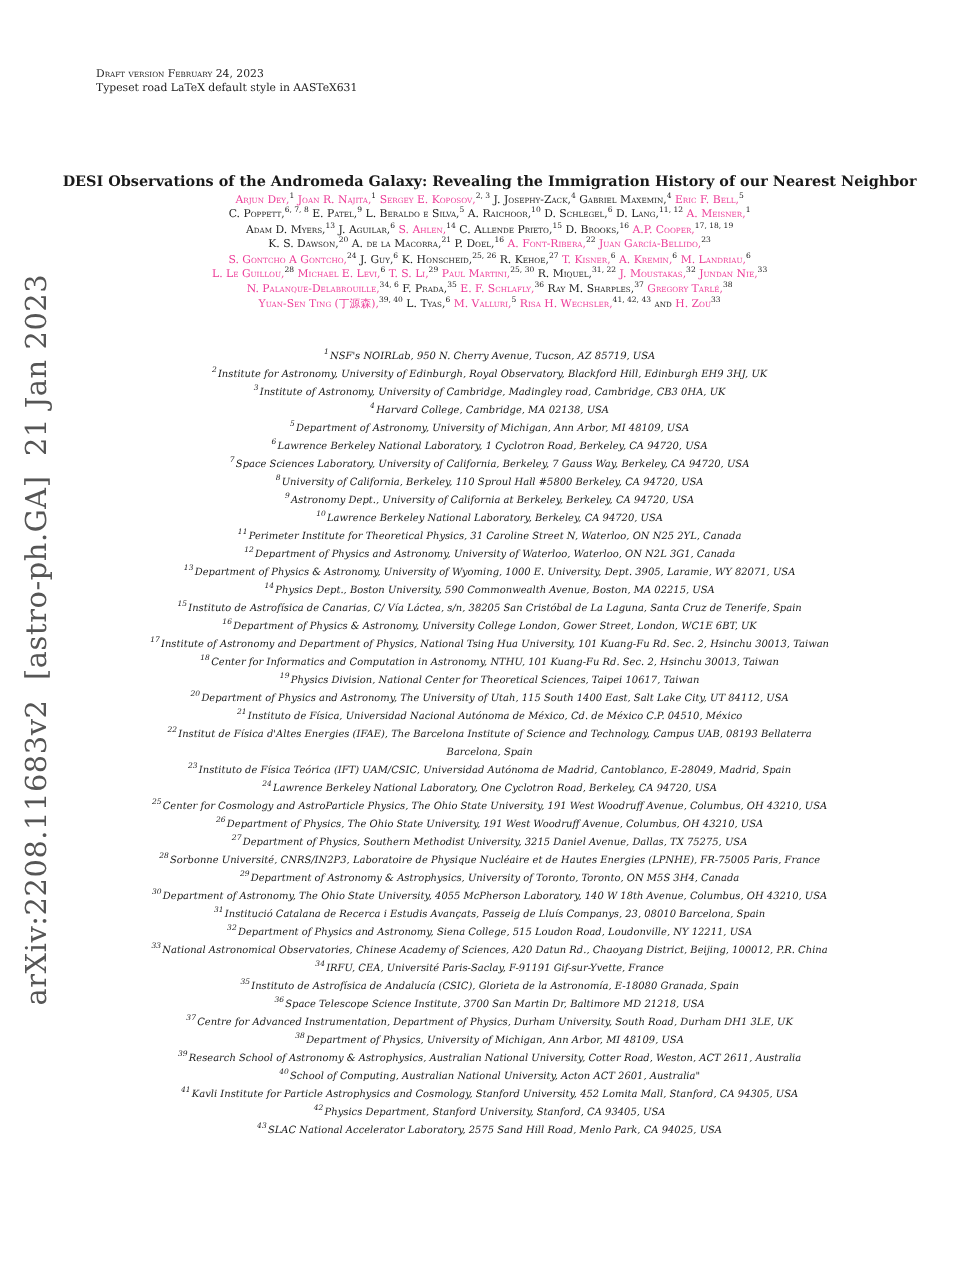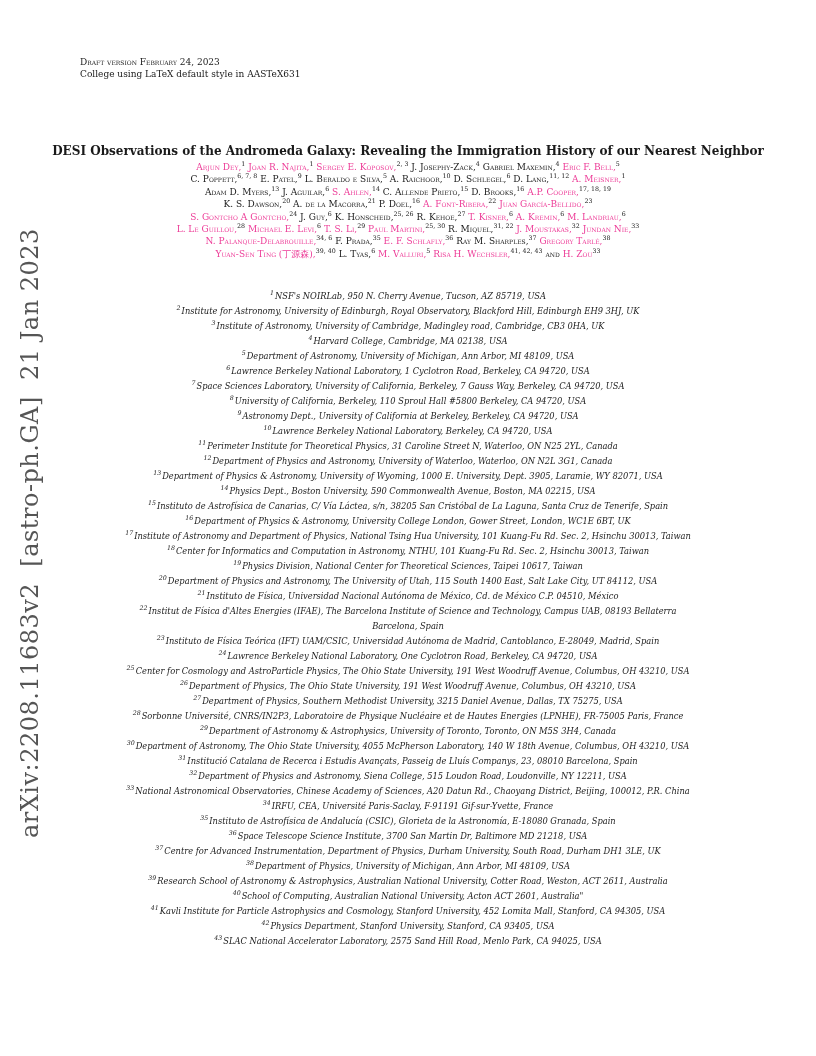--- a/index.html
+++ b/index.html
@@ -39,21 +39,21 @@
   }
   .affil-row sup.affil-sup { margin-right:1px; }
 </style>
 </head>
 <body>
 
 <div class="watermark">arXiv:2208.11683v2  [astro-ph.GA]  21 Jan 2023</div>
 
 <div class="header">
   <div class="draft">Draft version February 24, 2023</div>
-  <div class="typeset">College using LaTeX default style in AASTeX631</div>
+  <div class="typeset">Typeset road LaTeX default style in AASTeX631</div>
 </div>
 
 <h1 class="title">DESI Observations of the Andromeda Galaxy: Revealing the Immigration History of our Nearest Neighbor</h1>
 
 <div class="authors">
     <div class="author-line"><span class="author-name link">Arjun Dey,</span><sup class="affil-sup">1</sup> <span class="author-name link">Joan R. Najita,</span><sup class="affil-sup">1</sup> <span class="author-name link">Sergey E. Koposov,</span><sup class="affil-sup">2, 3</sup> <span class="author-name">J. Josephy-Zack,</span><sup class="affil-sup">4</sup> <span class="author-name">Gabriel Maxemin,</span><sup class="affil-sup">4</sup> <span class="author-name link">Eric F. Bell,</span><sup class="affil-sup">5</sup> </div>
     <div class="author-line"><span class="author-name">C. Poppett,</span><sup class="affil-sup">6, 7, 8</sup> <span class="author-name">E. Patel,</span><sup class="affil-sup">9</sup> <span class="author-name">L. Beraldo e Silva,</span><sup class="affil-sup">5</sup> <span class="author-name">A. Raichoor,</span><sup class="affil-sup">10</sup> <span class="author-name">D. Schlegel,</span><sup class="affil-sup">6</sup> <span class="author-name">D. Lang,</span><sup class="affil-sup">11, 12</sup> <span class="author-name link">A. Meisner,</span><sup class="affil-sup">1</sup> </div>
     <div class="author-line"><span class="author-name">Adam D. Myers,</span><sup class="affil-sup">13</sup> <span class="author-name">J. Aguilar,</span><sup class="affil-sup">6</sup> <span class="author-name link">S. Ahlen,</span><sup class="affil-sup">14</sup> <span class="author-name">C. Allende Prieto,</span><sup class="affil-sup">15</sup> <span class="author-name">D. Brooks,</span><sup class="affil-sup">16</sup> <span class="author-name link">A.P. Cooper,</span><sup class="affil-sup">17, 18, 19</sup> </div>
     <div class="author-line"><span class="author-name">K. S. Dawson,</span><sup class="affil-sup">20</sup> <span class="author-name">A. de la Macorra,</span><sup class="affil-sup">21</sup> <span class="author-name">P. Doel,</span><sup class="affil-sup">16</sup> <span class="author-name link">A. Font-Ribera,</span><sup class="affil-sup">22</sup> <span class="author-name link">Juan García-Bellido,</span><sup class="affil-sup">23</sup> </div>
     <div class="author-line"><span class="author-name link">S. Gontcho A Gontcho,</span><sup class="affil-sup">24</sup> <span class="author-name">J. Guy,</span><sup class="affil-sup">6</sup> <span class="author-name">K. Honscheid,</span><sup class="affil-sup">25, 26</sup> <span class="author-name">R. Kehoe,</span><sup class="affil-sup">27</sup> <span class="author-name link">T. Kisner,</span><sup class="affil-sup">6</sup> <span class="author-name link">A. Kremin,</span><sup class="affil-sup">6</sup> <span class="author-name link">M. Landriau,</span><sup class="affil-sup">6</sup> </div>

